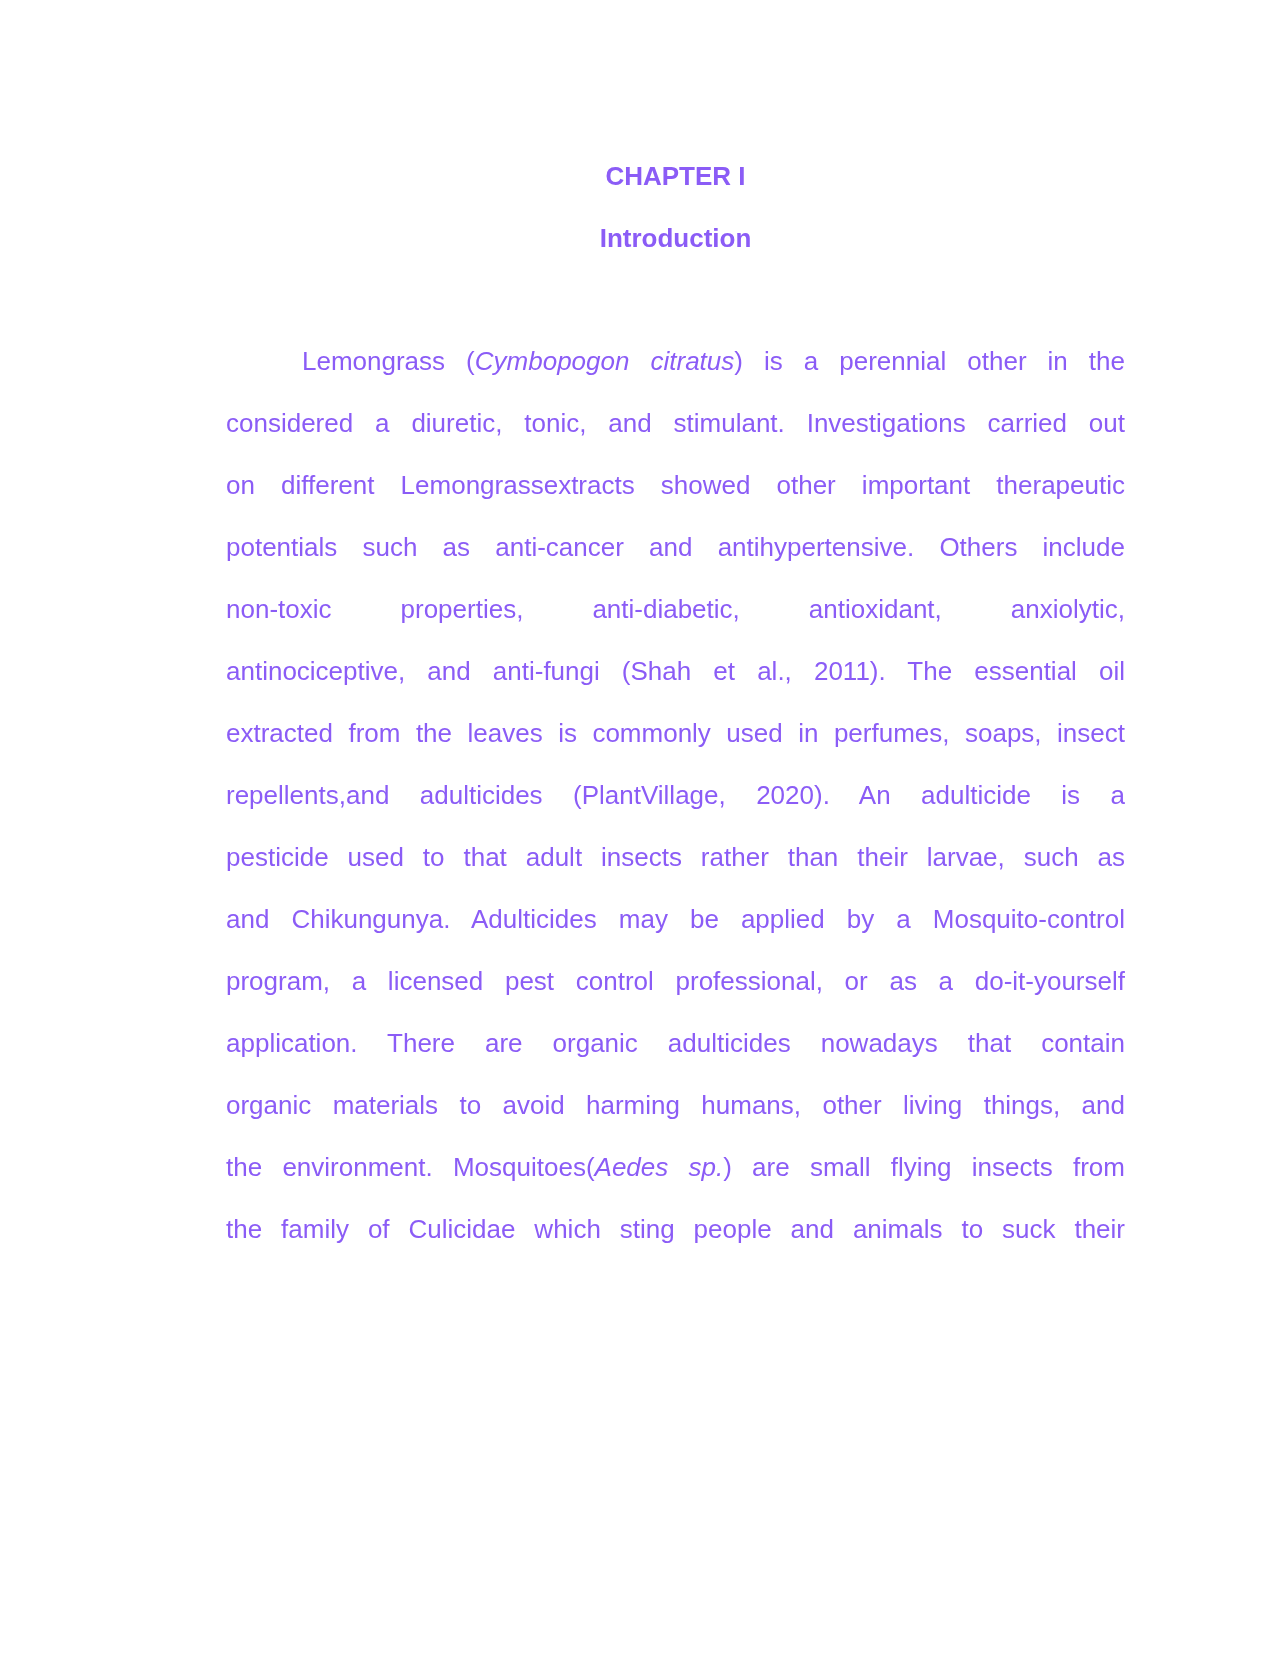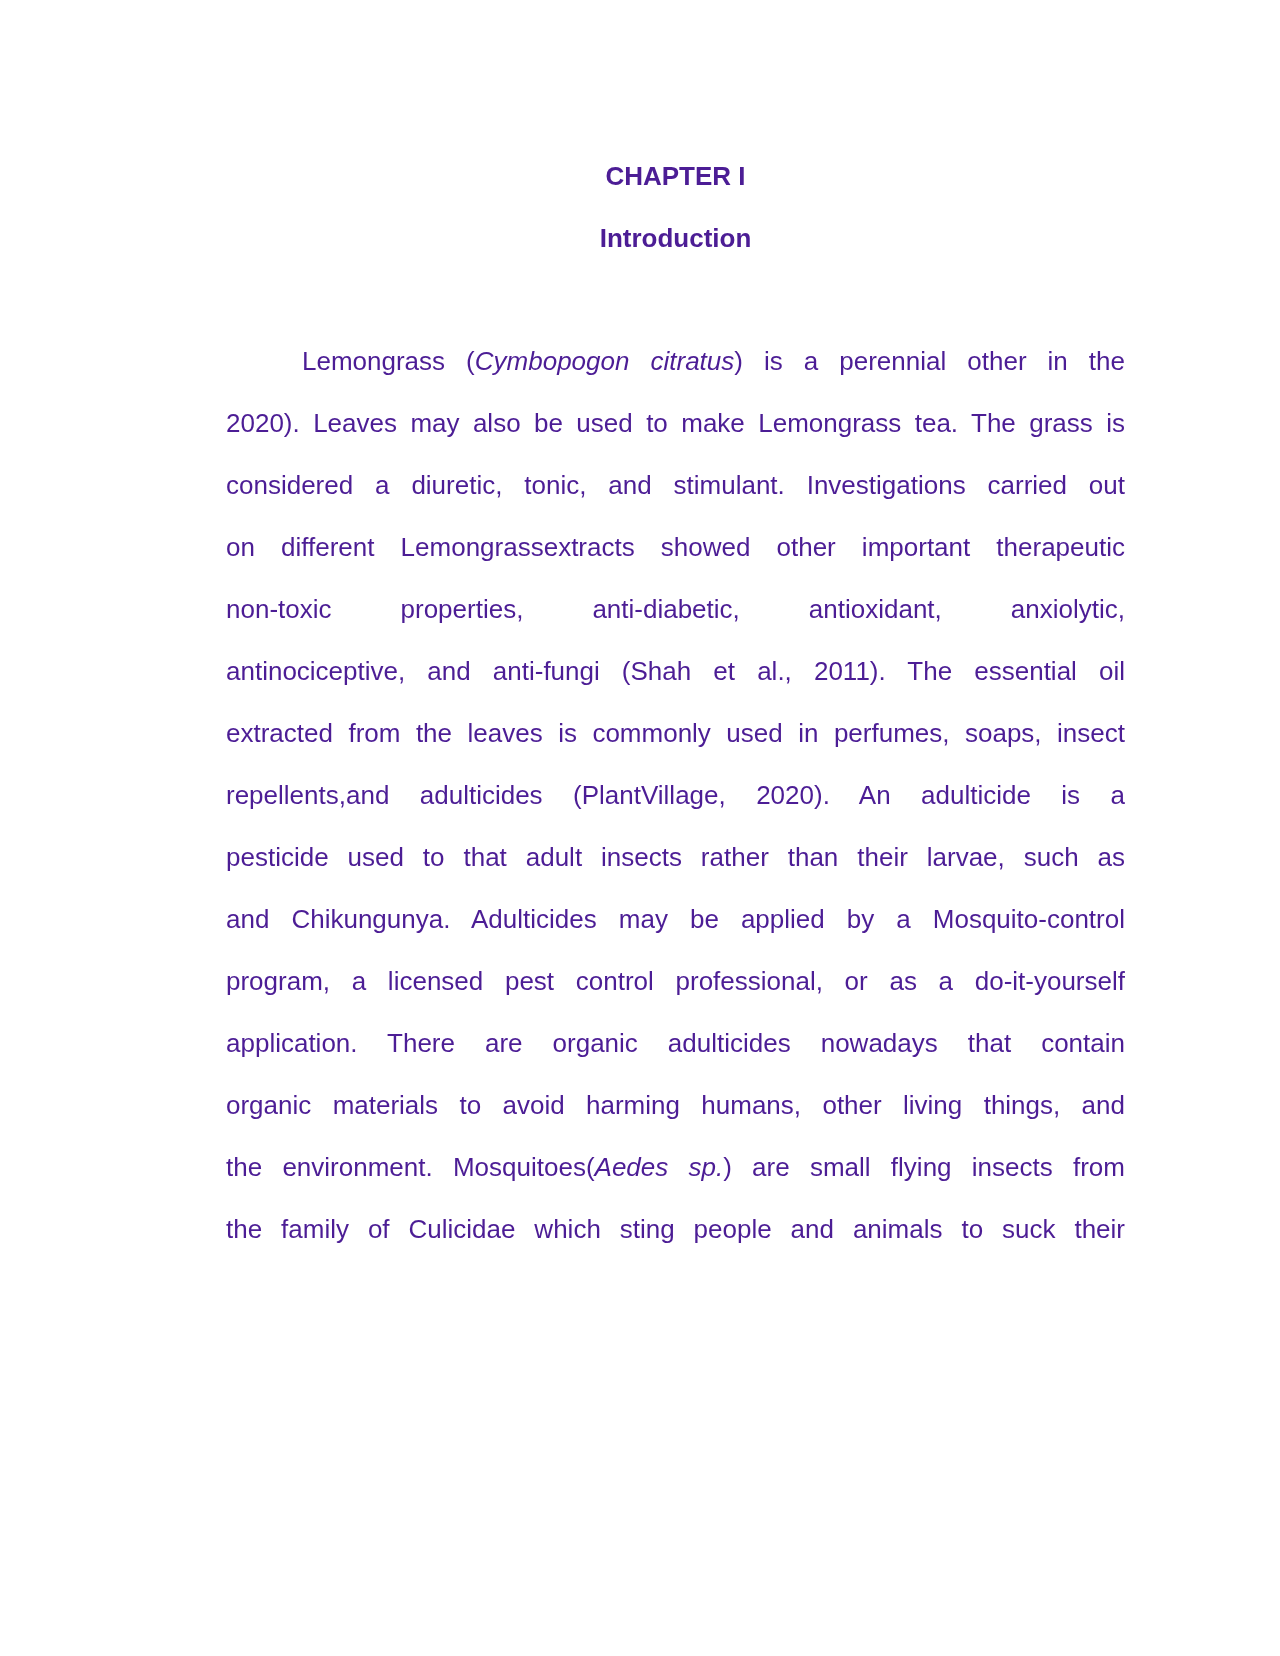--- a/index.html
+++ b/index.html
@@ -5,21 +5,21 @@
   html, body {
     margin: 0;
     padding: 0;
     background: #ffffff;
   }
   .page {
     position: relative;
     width: 1280px;
     height: 1656px;
     background: #ffffff;
-    color: #4c1d95;
+    color: #8b5cf6;
     font-family: "Liberation Sans", sans-serif;
     overflow: hidden;
   }
   .doc {
     position: absolute;
     left: 226px;
     top: 145px;
     width: 899px;
   }
   .heading {
@@ -48,23 +48,23 @@
 </style>
 </head>
 <body>
 
 <div class="page">
   <div class="doc">
     <div class="heading">CHAPTER I</div>
     <div class="heading">Introduction</div>
     <div class="paragraph" id="paragraph">
         <div class="line indent"><span>Lemongrass (</span><em>Cymbopogon citratus</em><span>) is a perennial other in the</span></div>
-        <div class="line"><span>2020). Leaves may also be used to make Lemongrass tea. The grass is</span></div>
         <div class="line"><span>considered a diuretic, tonic, and stimulant. Investigations carried out</span></div>
         <div class="line"><span>on different Lemongrassextracts showed other important therapeutic</span></div>
+        <div class="line"><span>potentials such as anti-cancer and antihypertensive. Others include</span></div>
         <div class="line"><span>non-toxic properties, anti-diabetic, antioxidant, anxiolytic,</span></div>
         <div class="line"><span>antinociceptive, and anti-fungi (Shah et al., 2011). The essential oil</span></div>
         <div class="line"><span>extracted from the leaves is commonly used in perfumes, soaps, insect</span></div>
         <div class="line"><span>repellents,and adulticides (PlantVillage, 2020). An adulticide is a</span></div>
         <div class="line"><span>pesticide used to that adult insects rather than their larvae, such as</span></div>
         <div class="line"><span>and Chikungunya. Adulticides may be applied by a Mosquito-control</span></div>
         <div class="line"><span>program, a licensed pest control professional, or as a do-it-yourself</span></div>
         <div class="line"><span>application. There are organic adulticides nowadays that contain</span></div>
         <div class="line"><span>organic materials to avoid harming humans, other living things, and</span></div>
         <div class="line"><span>the environment. Mosquitoes(</span><em>Aedes sp.</em><span>) are small flying insects from</span></div>

